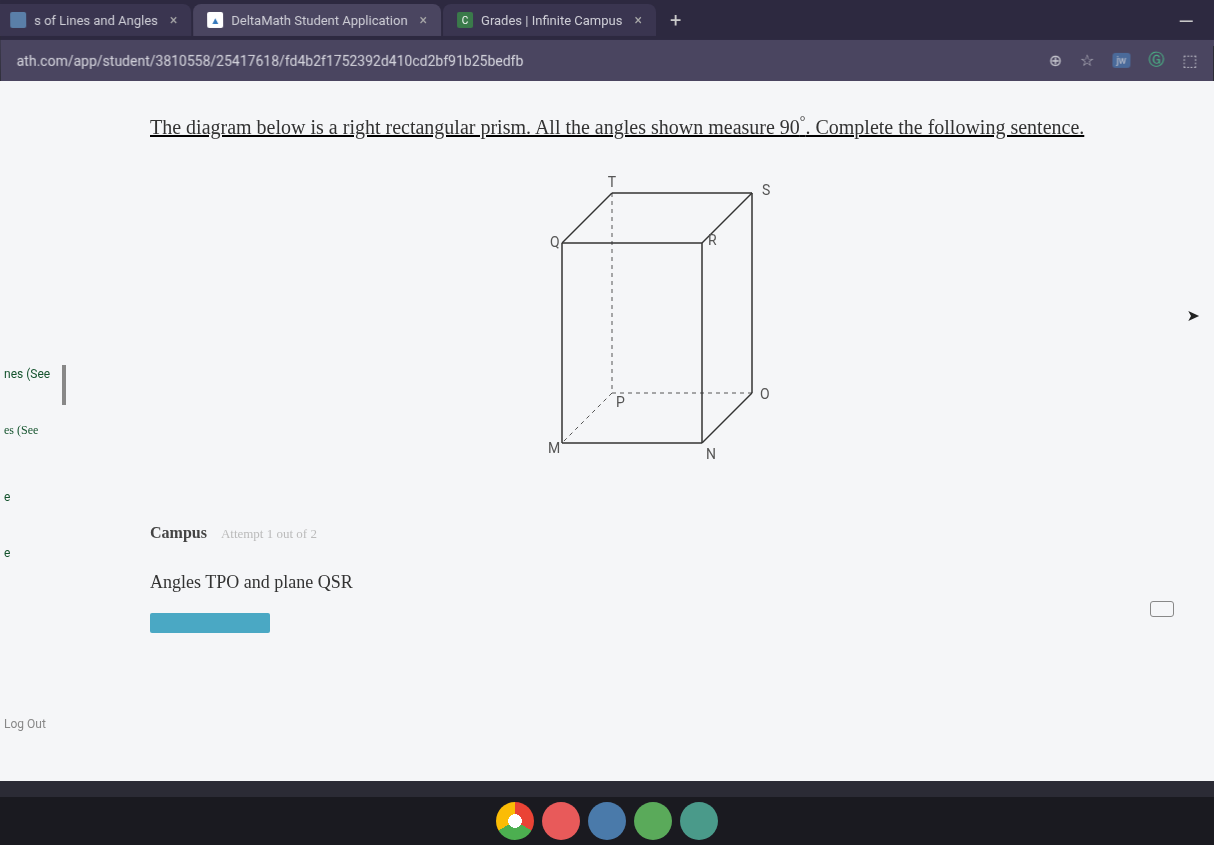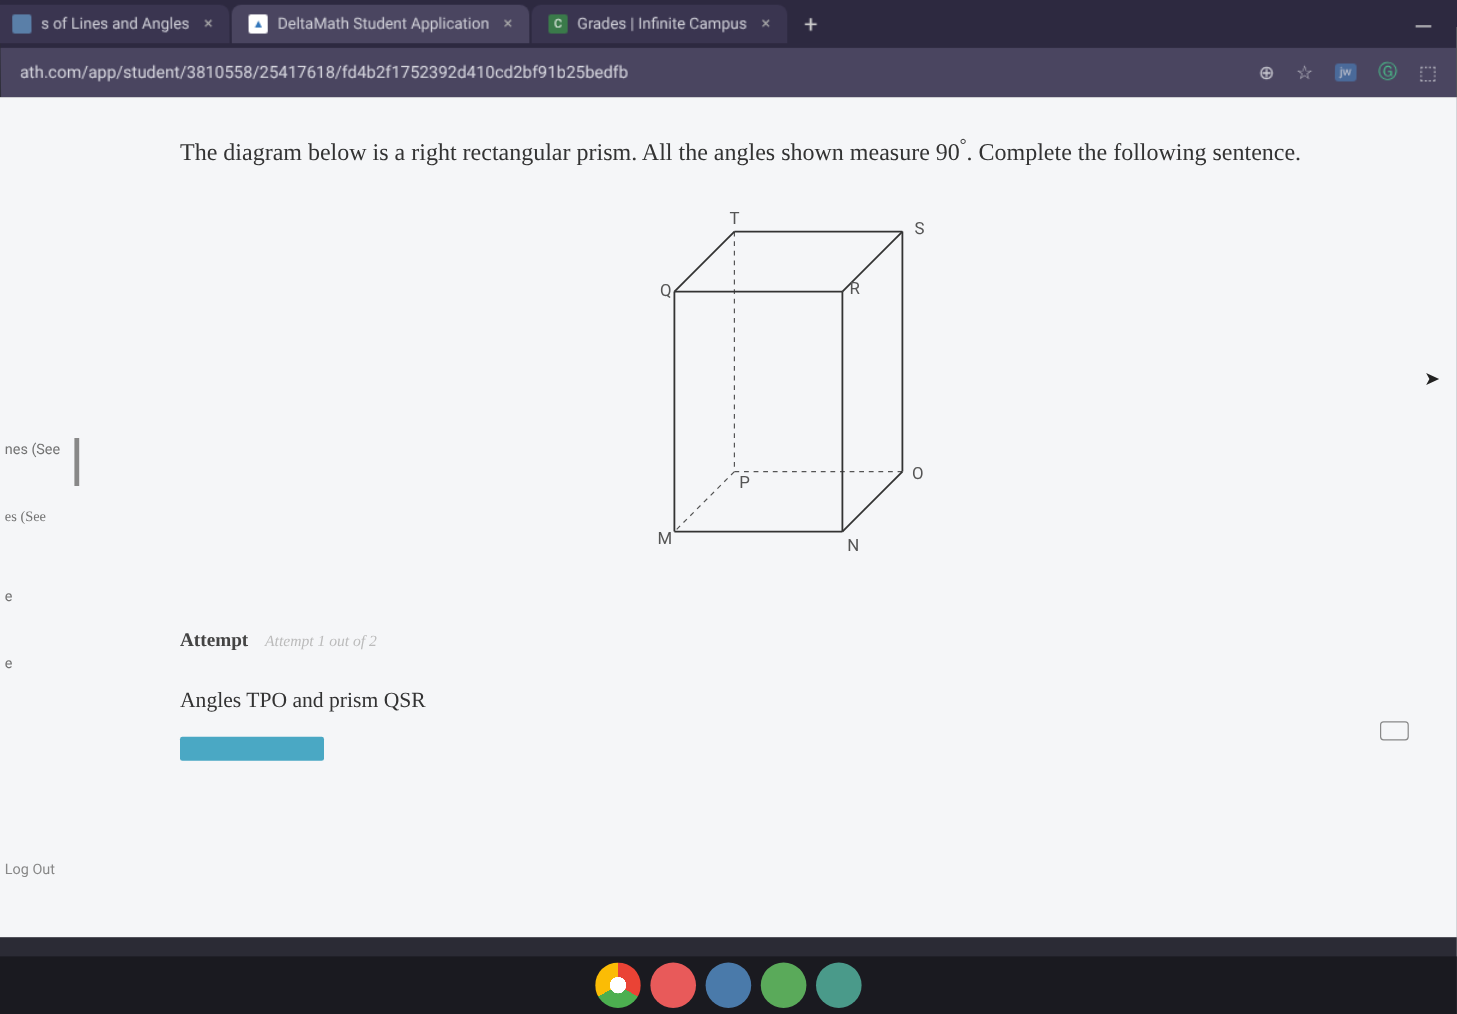--- a/index.html
+++ b/index.html
@@ -95,21 +95,21 @@
       background: #f5f6f8;
       height: 700px;
       padding: 30px 0 0 0;
       position: relative;
     }
     .sidebar-frag {
       position: absolute;
       left: 0;
       top: 280px;
       width: 80px;
-      color: #737373;
+      color: #14532d;
       font-size: 12px;
     }
     .sidebar-frag div { padding: 6px 0 6px 4px; }
     .sidebar-bar {
       width: 3px;
       height: 40px;
       background: #888;
       position: absolute;
       left: 62px;
       top: 4px;
@@ -117,20 +117,21 @@
     .logout {
       position: absolute;
       left: 4px;
       bottom: 50px;
       color: #888;
       font-size: 12px;
     }
     .question {
       margin-left: 150px;
       margin-right: 40px;
+      text-decoration: underline;
     }
     .question-text {
       font-family: Georgia, 'Times New Roman', serif;
       font-size: 20px;
       color: #333;
       margin-bottom: 20px;
       line-height: 1.6;
     }
     .question-text sup { font-size: 0.7em; }
     .diagram {
@@ -148,21 +149,20 @@
       font-size: 16px;
       font-weight: bold;
       color: #444;
       display: inline-block;
       margin-right: 10px;
     }
     .attempt-text {
       font-family: Georgia, serif;
       font-size: 13px;
       color: #bbb;
-      font-style: italic;
     }
     .answer-text {
       font-family: Georgia, 'Times New Roman', serif;
       font-size: 18px;
       color: #333;
       margin-top: 30px;
     }
     .answer-text .ital { }
     .submit-btn {
       margin-top: 20px;
@@ -288,24 +288,24 @@
       <text x="38" y="84" font-size="14" fill="#555">Q</text>
       <text x="196" y="82" font-size="14" fill="#555">R</text>
       <text x="104" y="244" font-size="14" fill="#555">P</text>
       <text x="248" y="236" font-size="14" fill="#555">O</text>
       <text x="36" y="290" font-size="14" fill="#555">M</text>
       <text x="194" y="296" font-size="14" fill="#555">N</text>
     </svg>
   </div>
 
   <div class="answer-section">
-    <span class="answer-label">Attempt</span>
+    <span class="answer-label">Campus</span>
     <span class="attempt-text">Attempt 1 out of 2</span>
     <p class="answer-text">
-      <span>Angles </span><span class="ital">TPO</span><span> and prism </span><span class="ital">QSR</span>
+      <span>Angles </span><span class="ital">TPO</span><span> and plane </span><span class="ital">QSR</span>
     </p>
     <div class="submit-btn"></div>
   </div>
 
   <div class="keyboard-icon"></div>
   <div class="cursor-arrow">➤</div>
 </div>
 
 <div class="taskbar">
   <div class="taskbar-icon" style="background:radial-gradient(circle,#fff 25%,transparent 26%),conic-gradient(#ea4335 0 120deg,#4caf50 120deg 240deg,#fbbc05 240deg);"></div>

